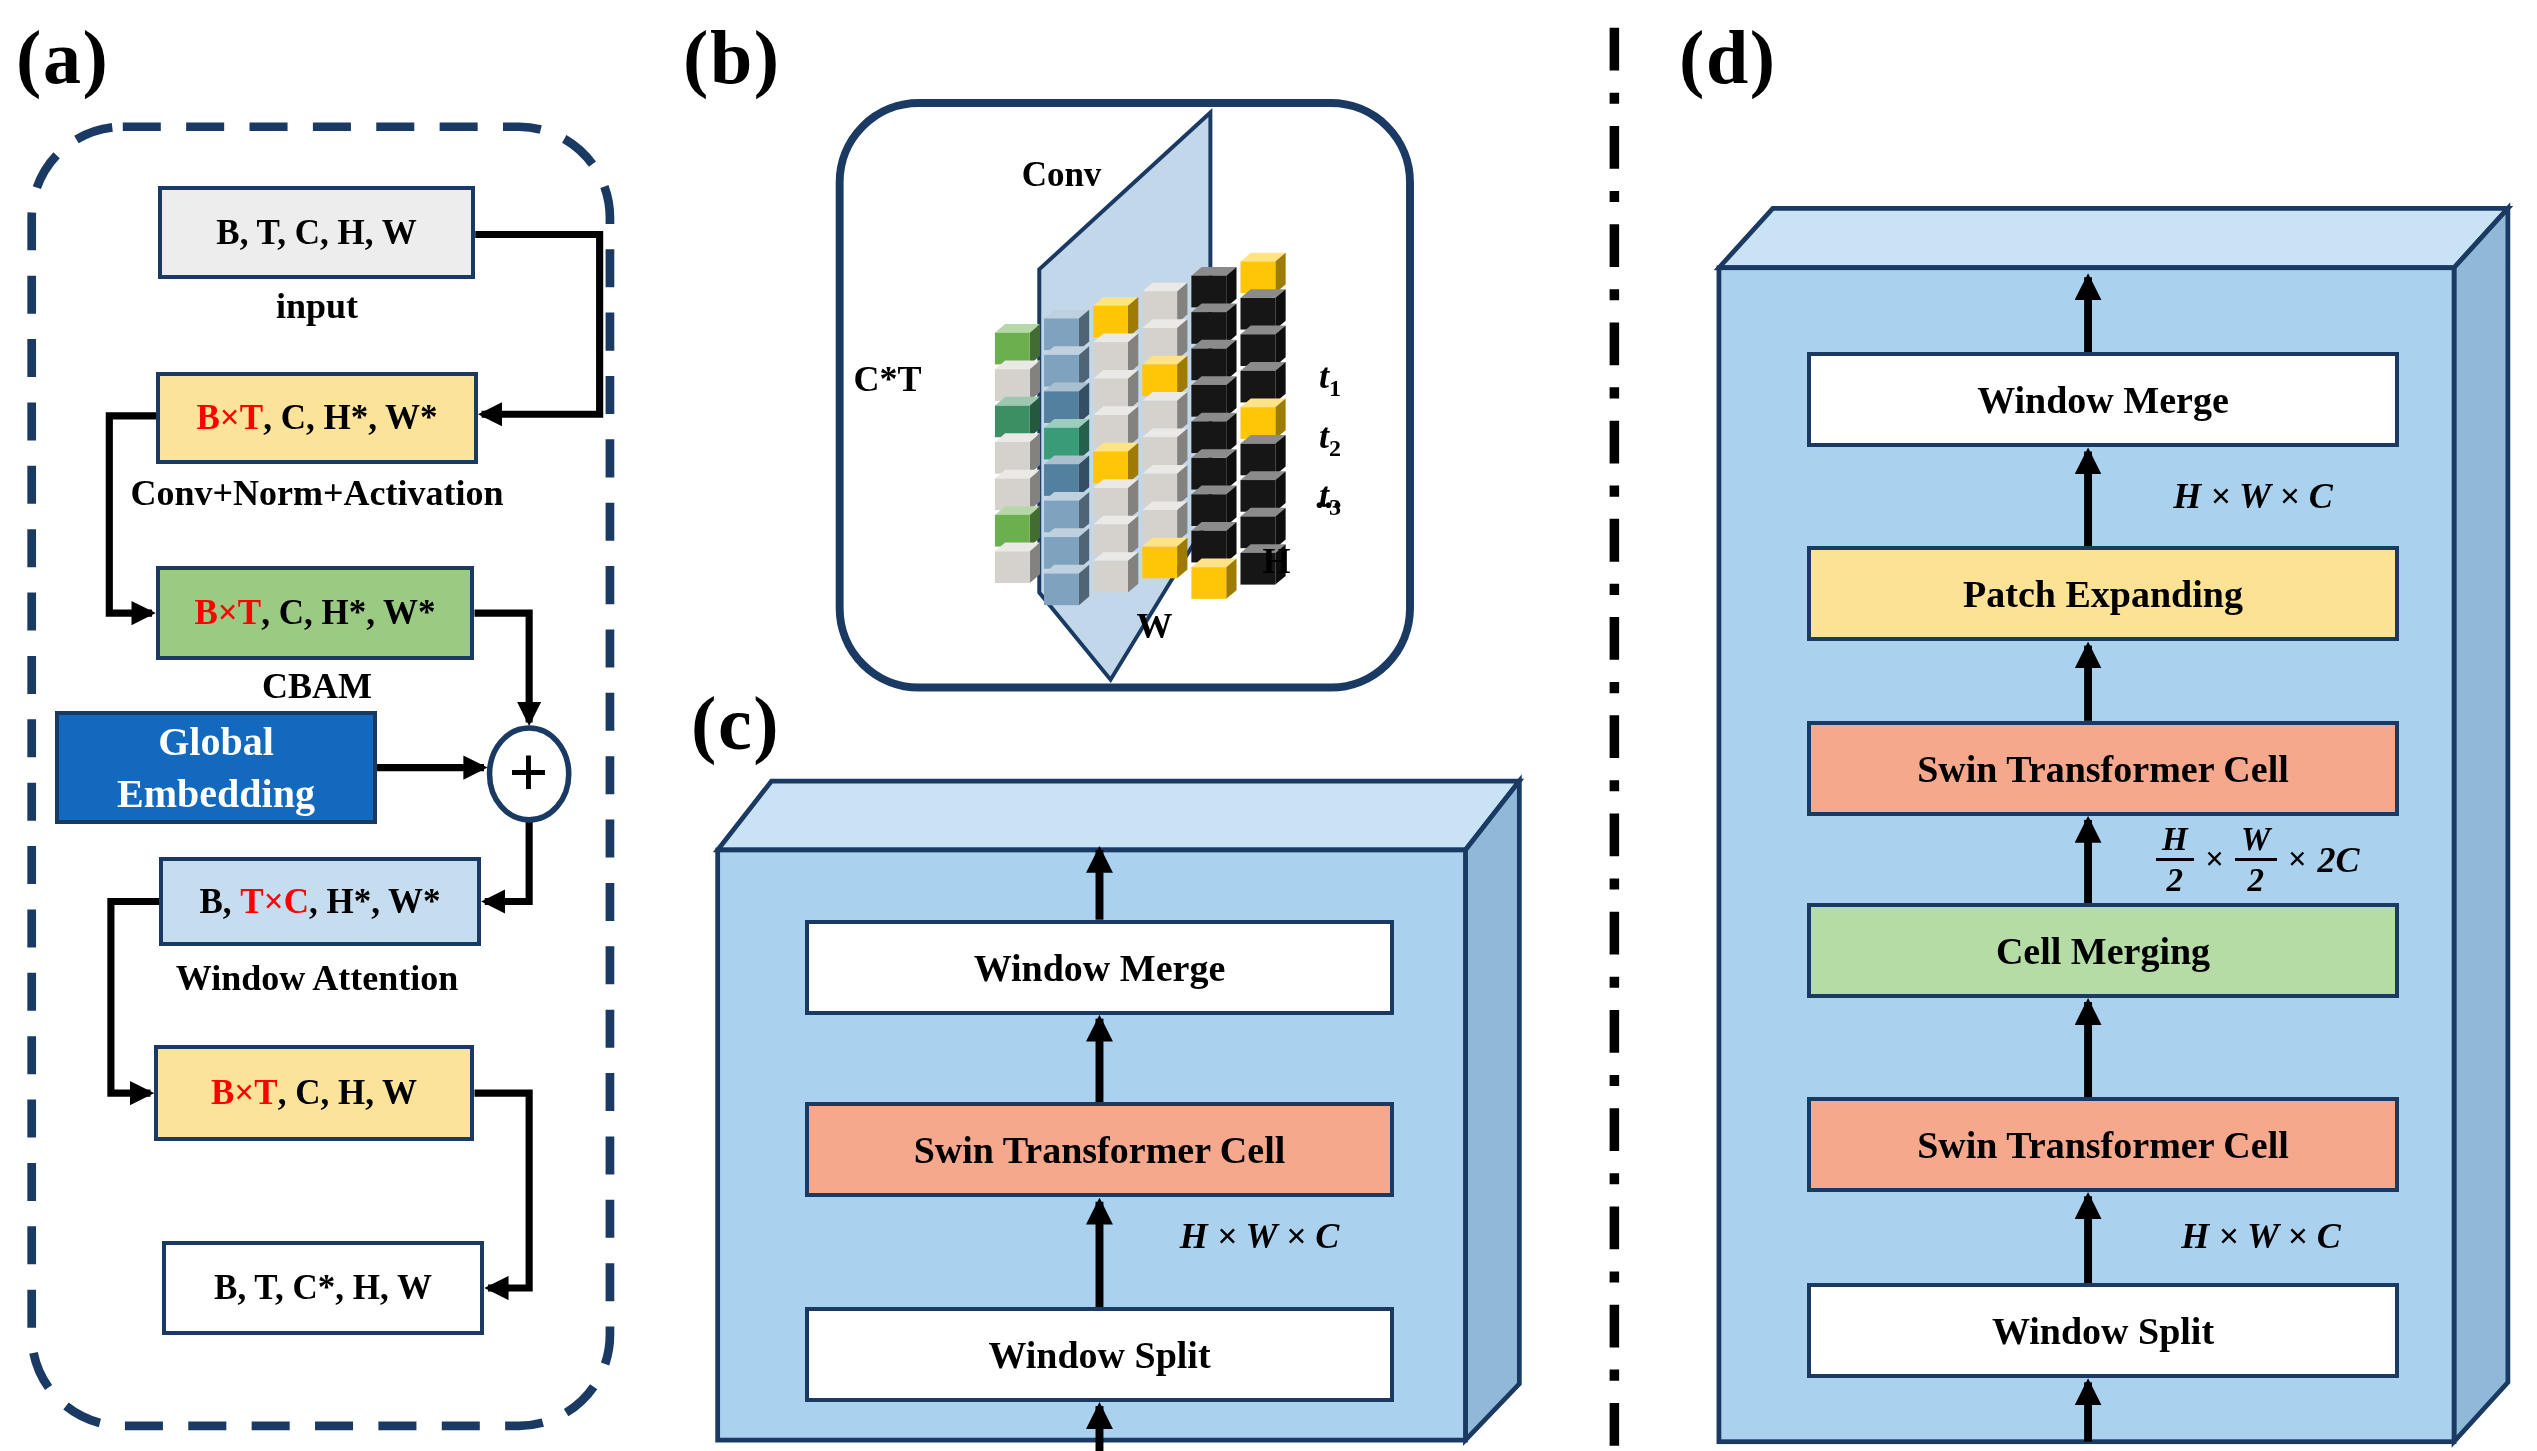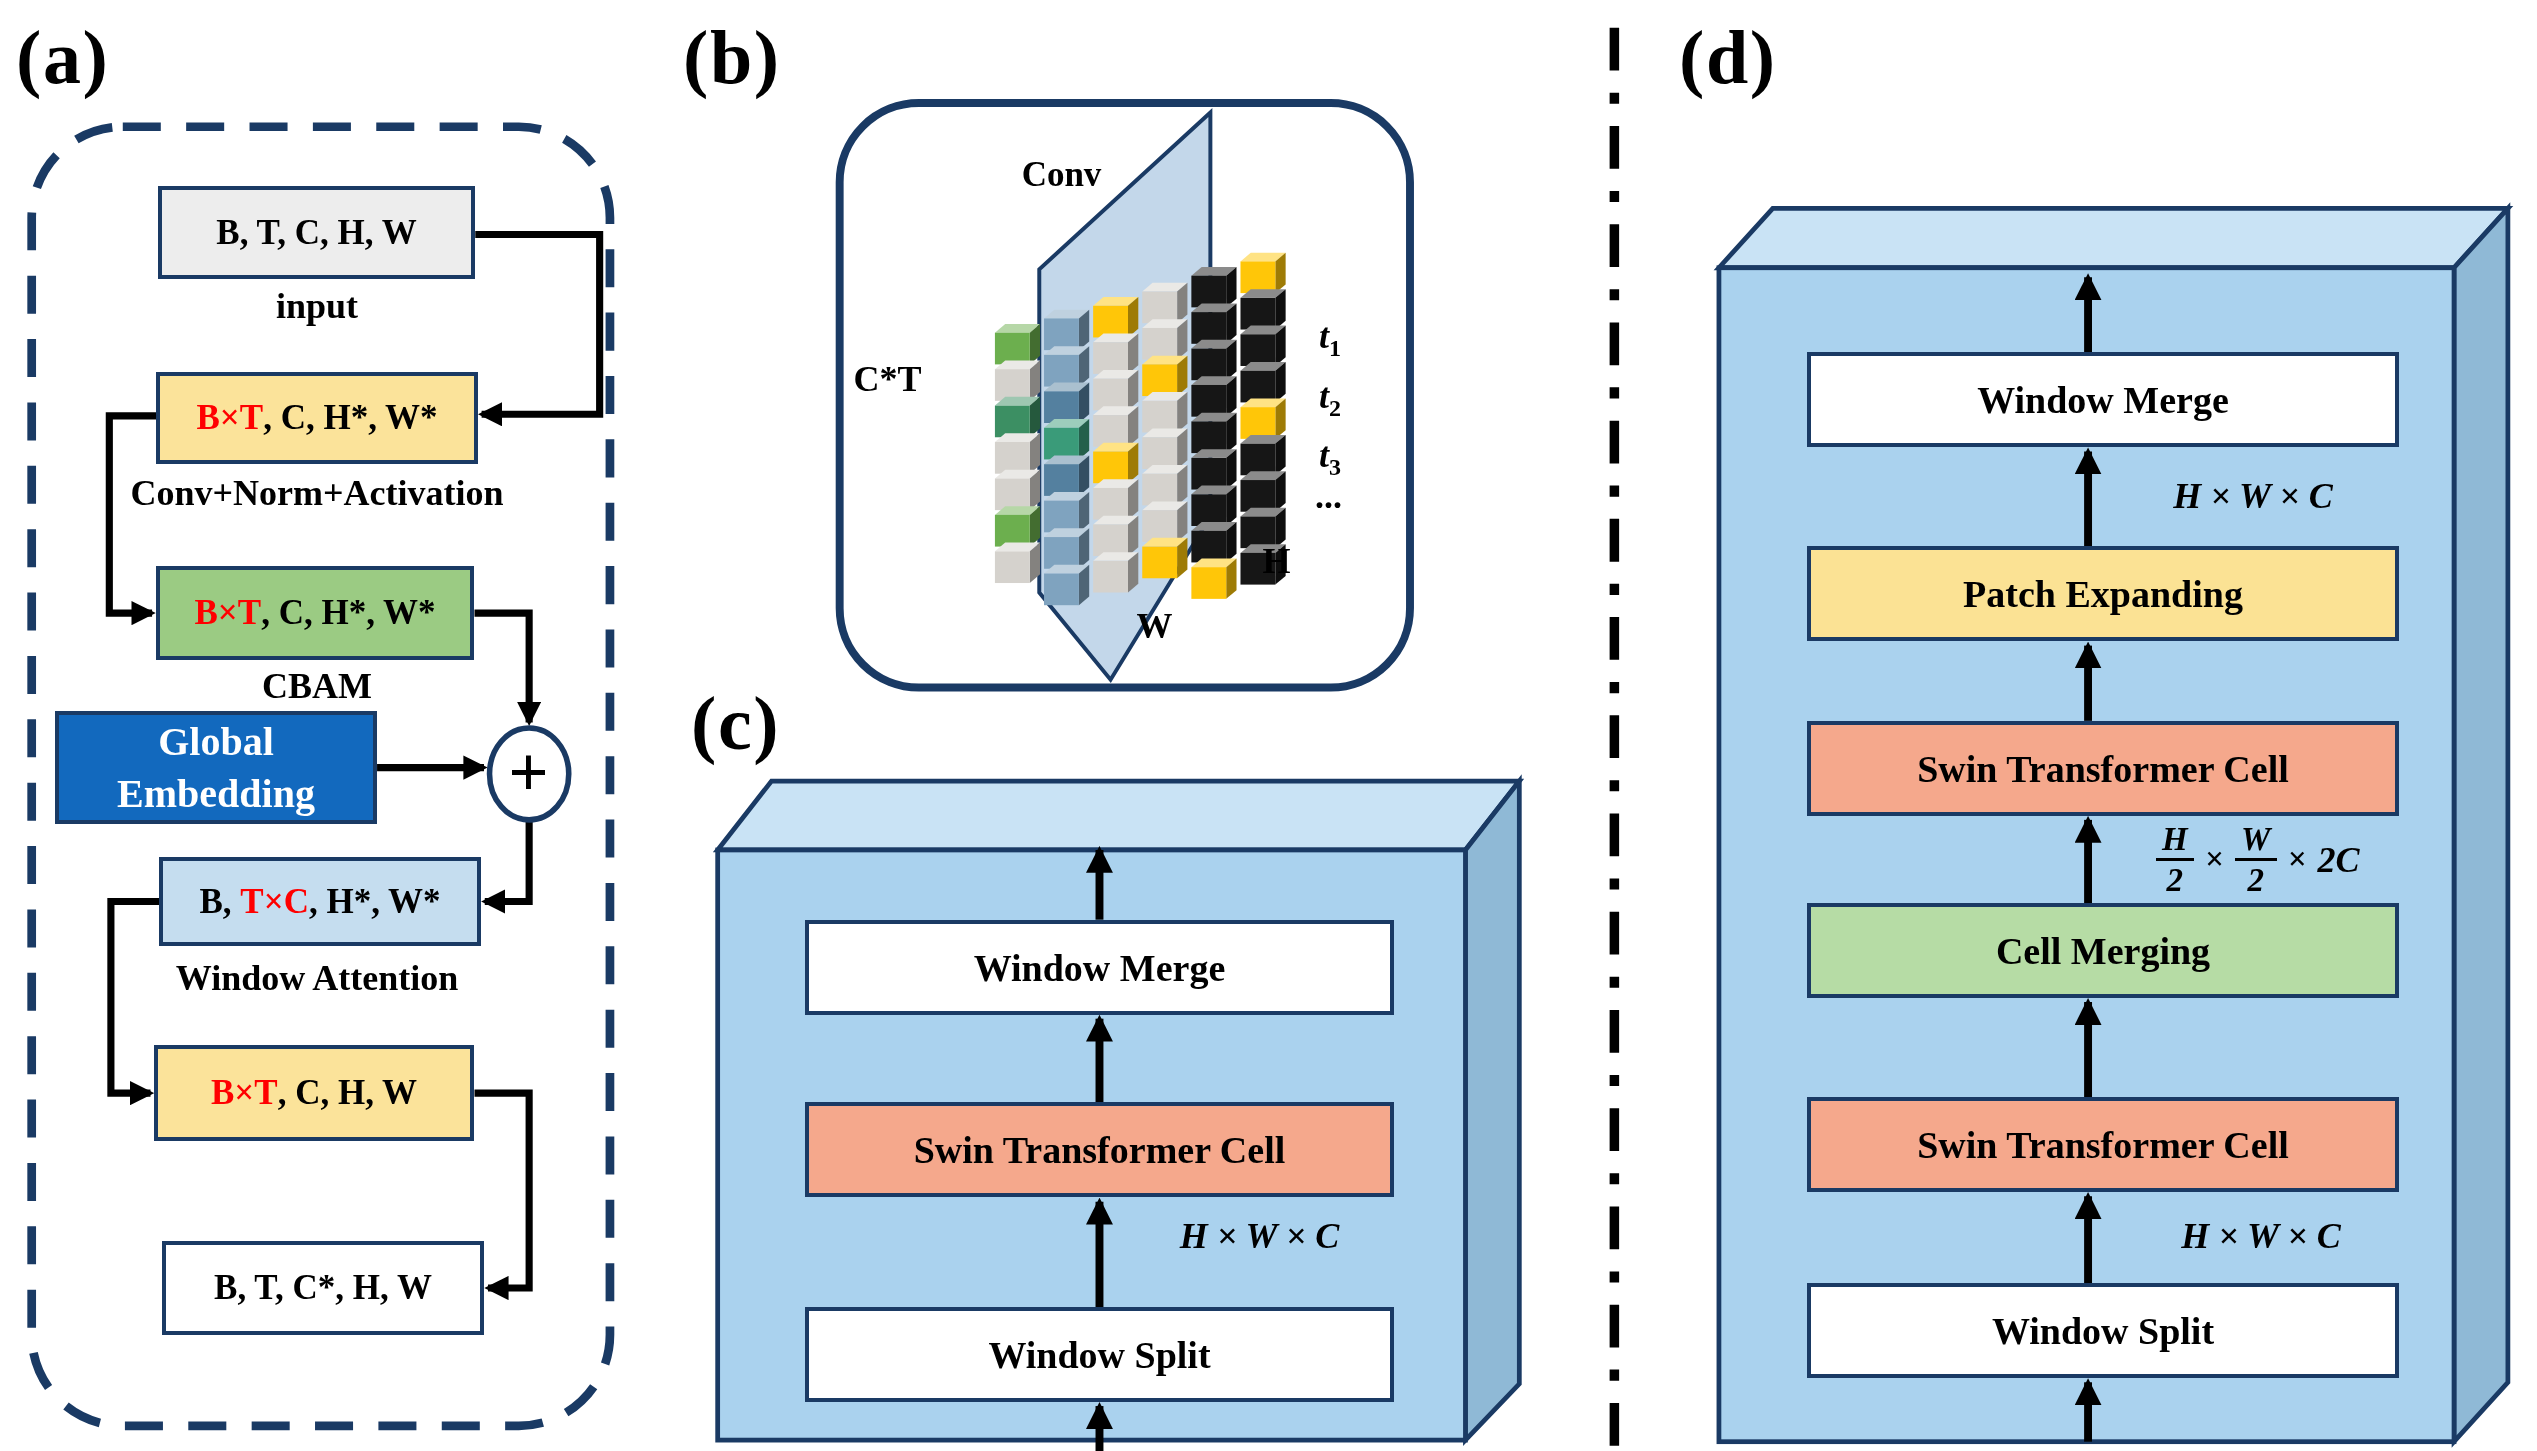--- a/index.html
+++ b/index.html
@@ -10,21 +10,21 @@
   .panel-tag{font-size:76px;font-weight:bold;letter-spacing:1.6px;}
   
   .tbox{position:absolute;display:flex;align-items:center;justify-content:center;
         border:4px solid #1a3a64;box-sizing:border-box;font-size:35px;white-space:pre;}
   .tbox .red{color:#ff0000;}
   .cap{position:absolute;left:16px;width:602px;text-align:center;font-size:36px;}
   .plus-sign{position:absolute;left:489px;top:725px;width:79px;height:95px;display:flex;
              align-items:center;justify-content:center;font-size:71px;font-weight:bold;}
   
   .lbl{position:absolute;text-align:center;font-size:36px;}
-  .tlab{position:absolute;font-size:36px;font-style:italic;text-align:center;}
+  .tlab{position:absolute;font-size:36px;font-style:italic;text-align:center;margin-top:40px;}
   .tlab sub{font-size:24px;font-style:normal;}
   
   .cdbox{position:absolute;display:flex;align-items:center;justify-content:center;
          border:4.8px solid #1a3a64;box-sizing:border-box;font-size:38px;}
   .dim{position:absolute;text-align:center;font-size:36px;font-style:italic;white-space:pre;}
   .frac-dim{display:flex;align-items:center;justify-content:center;gap:11px;font-size:33px;}
   .frac{display:inline-flex;flex-direction:column;align-items:center;line-height:1.05;}
   .frac .fn{border-bottom:3.2px solid #000;padding:0 6.3px 1.6px 6.3px;}
   .frac .fd{padding-top:1.6px;}
   .gebox{position:absolute;display:flex;flex-direction:column;align-items:center;justify-content:center;

